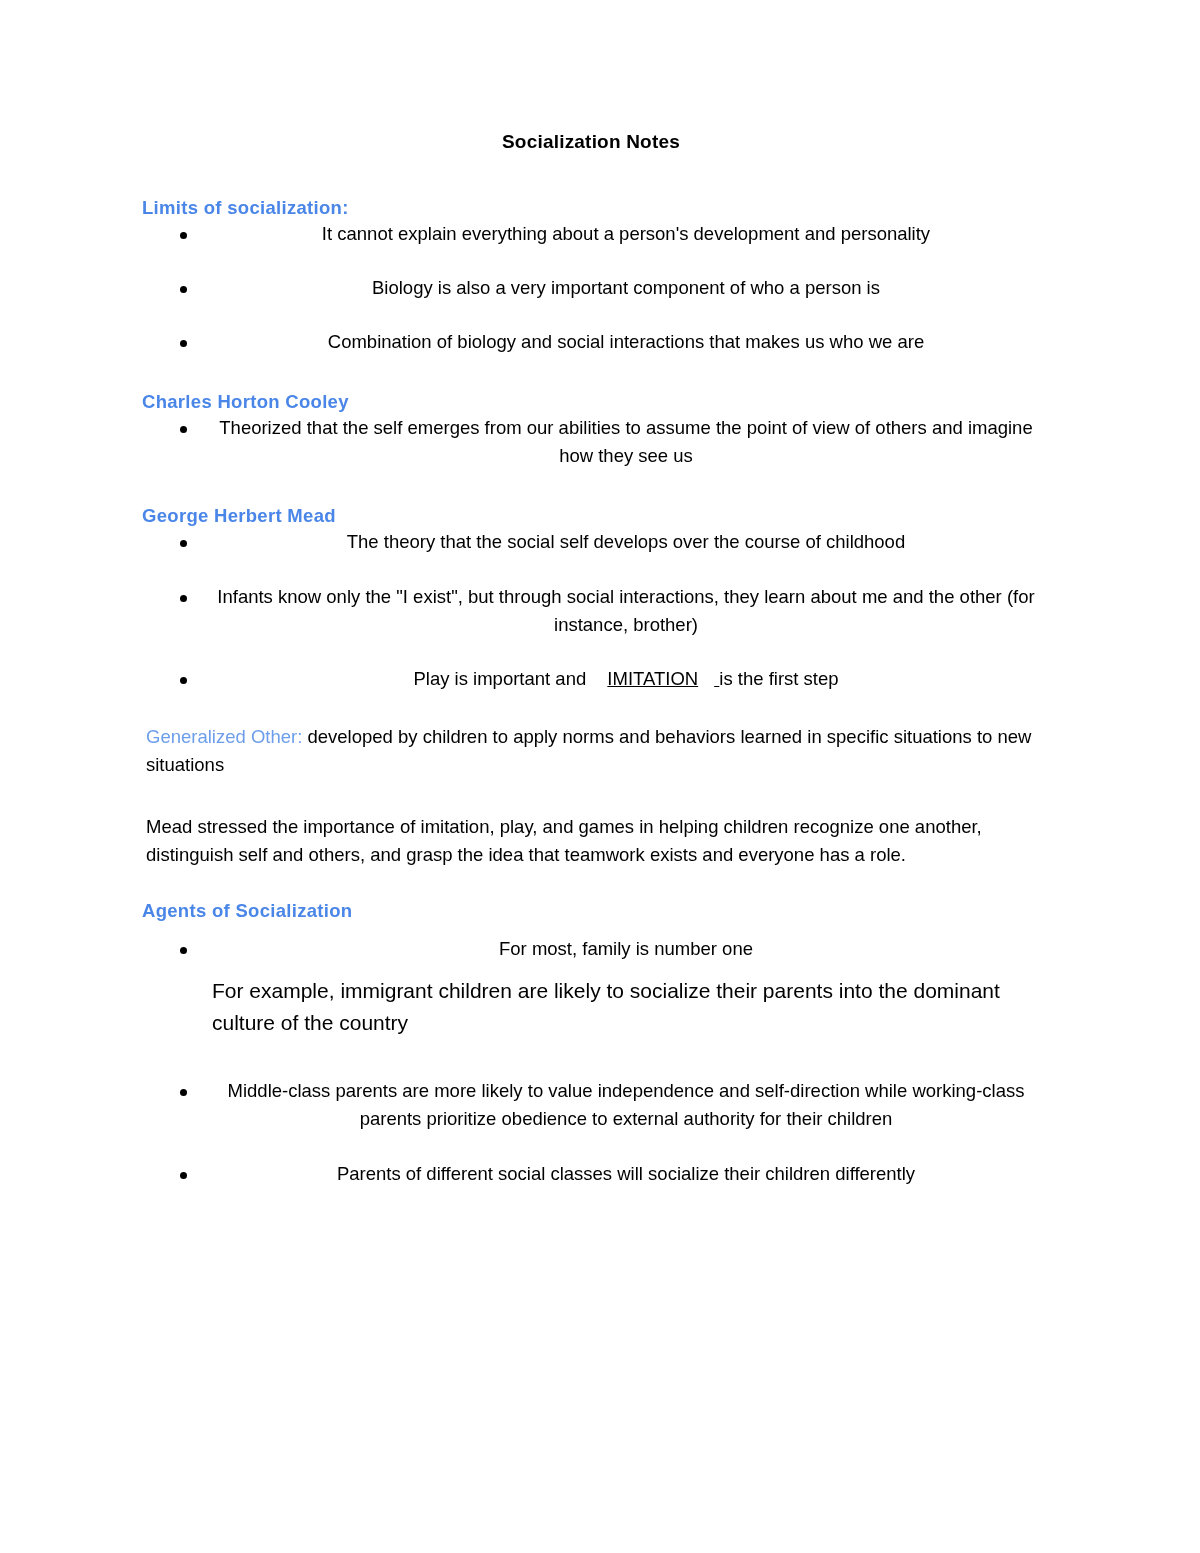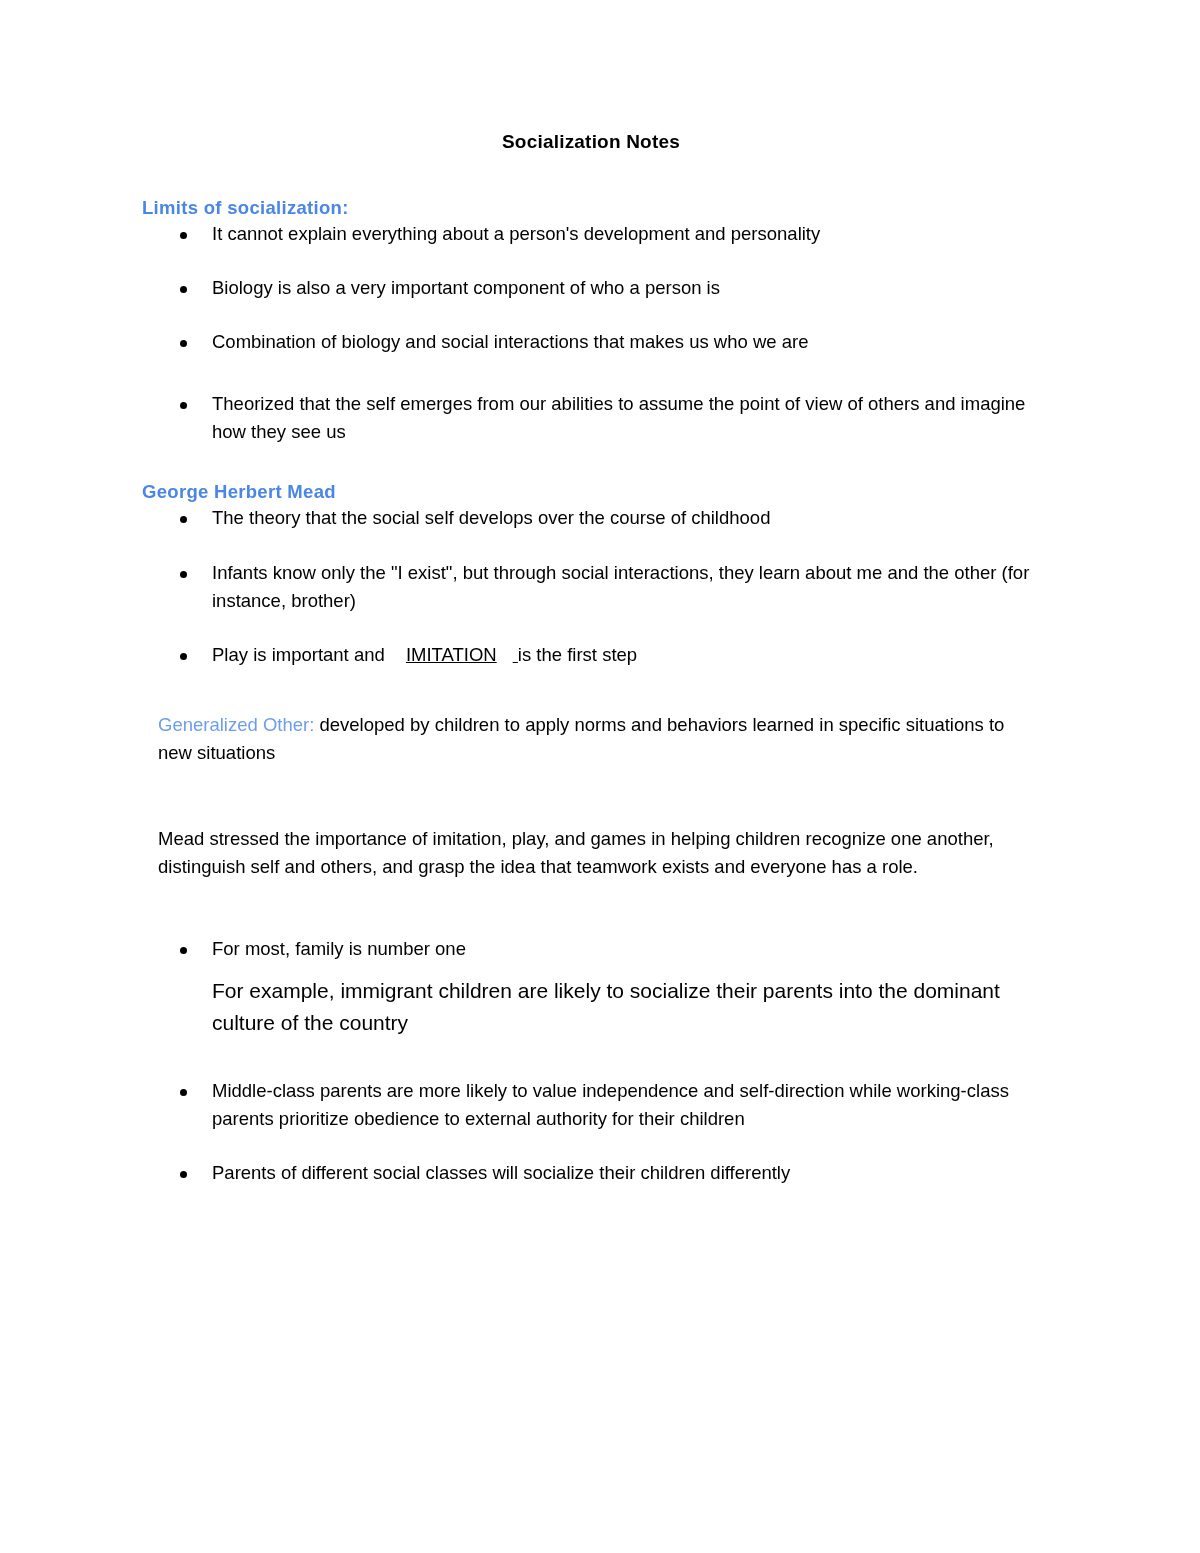--- a/index.html
+++ b/index.html
@@ -55,39 +55,40 @@
     padding: 0;
   }
 
   ul.bullets > li {
     position: relative;
     padding-left: 70px;
     font-size: 18.5px;
     line-height: 1.52;
     color: #000000;
     margin: 0;
+    text-align: center;
   }
 
   ul.bullets > li::before {
     content: "";
     position: absolute;
     left: 38px;
     top: 12px;
     width: 7px;
     height: 7px;
     background: #000000;
     border-radius: 50%;
   }
   ul.bullets.loose > li + li { margin-top: 26px; }
 
   .body-para {
     font-size: 18.5px;
     line-height: 1.52;
     color: #000000;
-    margin: 16px;
+    margin: 4px;
   }
 
   .sub-para {
     font-size: 21px;
     line-height: 1.52;
     color: #000000;
     margin: 0;
     padding-left: 70px;
   }
 
@@ -110,20 +111,21 @@
 
   <h2 class="heading">Limits of socialization:</h2>
   <ul class="bullets loose">
     <li>It cannot explain everything about a person's development and personality</li>
     <li>Biology is also a very important component of who a person is</li>
     <li>Combination of biology and social interactions that makes us who we are</li>
   </ul>
 
   <div class="gap-lg"></div>
 
+  <h2 class="heading">Charles Horton Cooley</h2>
   <ul class="bullets tight">
     <li>Theorized that the self emerges from our abilities to assume the point of view of others and imagine how they see us</li>
   </ul>
 
   <div class="gap-lg"></div>
 
   <h2 class="heading">George Herbert Mead</h2>
   <ul class="bullets loose">
     <li>The theory that the social self develops over the course of childhood</li>
     <li>Infants know only the "I exist", but through social interactions, they learn about me and the other (for instance, brother)</li>
@@ -133,20 +135,21 @@
   <div class="gap-md"></div>
 
   <p class="body-para"><span class="blue-label">Generalized Other:</span><span> developed by children to apply norms and behaviors learned in specific situations to new situations</span></p>
 
   <div class="gap-md"></div>
 
   <p class="body-para">Mead stressed the importance of imitation, play, and games in helping children recognize one another, distinguish self and others, and grasp the idea that teamwork exists and everyone has a role.</p>
 
   <div class="gap-md"></div>
 
+  <h2 class="heading">Agents of Socialization</h2>
 
   <div class="gap-sm"></div>
 
   <ul class="bullets loose">
     <li>For most, family is number one</li>
   </ul>
 
   <div class="gap-sm"></div>
 
   <p class="sub-para">For example, immigrant children are likely to socialize their parents into the dominant culture of the country</p>

